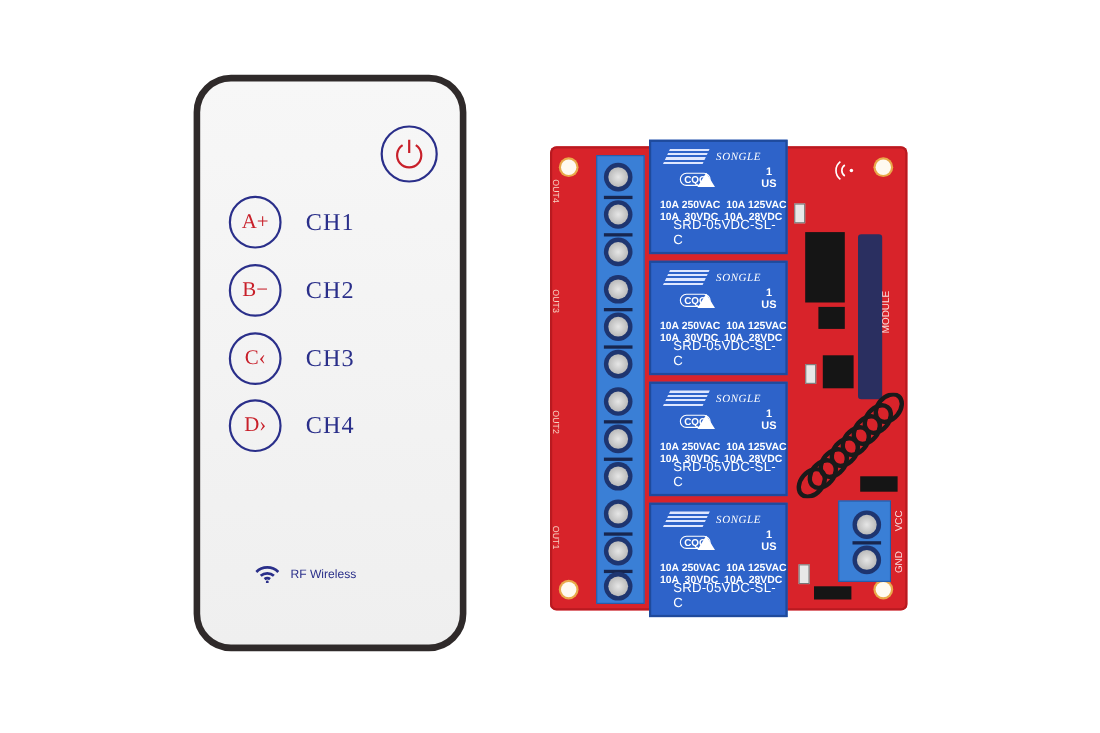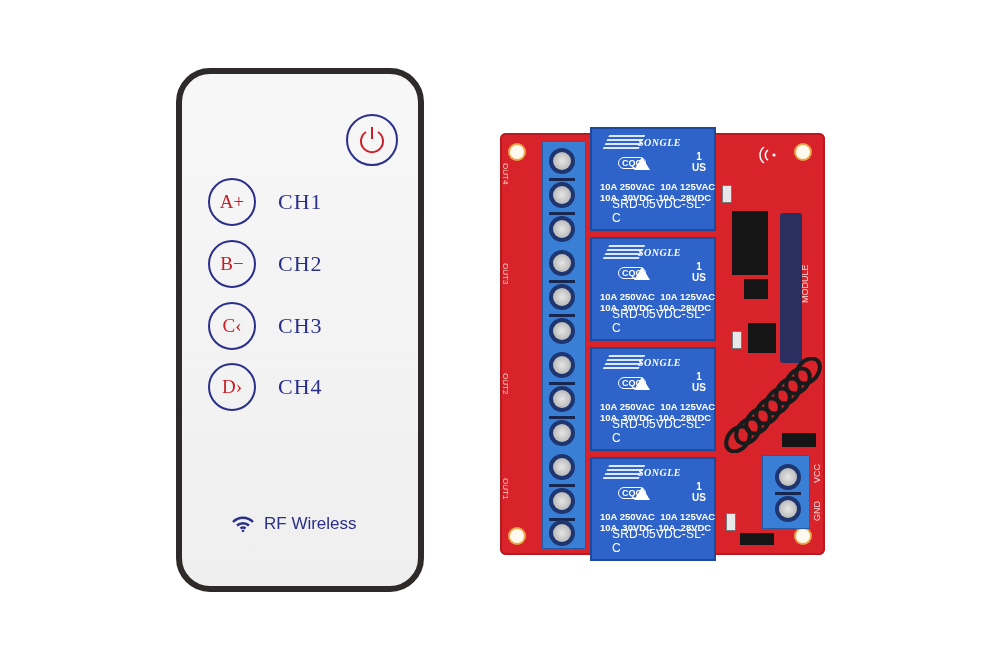--- a/index.html
+++ b/index.html
@@ -4,32 +4,32 @@
 <style>
   html, body { margin:0; padding:0; background:#ffffff; }
   body { width:1000px; height:666px; position:relative; overflow:hidden; font-family:"Liberation Sans", sans-serif; }
 
   
   .remote { position:absolute; left:176px; top:68px; width:248px; height:524px; border:6px solid #2f2a2a; border-radius:34px; background:linear-gradient(180deg,#f7f7f7,#efefef); box-sizing:border-box; }
   .power-btn { position:absolute; left:164px; top:40px; width:52px; height:52px; border:2px solid #2a2f8a; border-radius:50%; box-sizing:border-box; display:flex; align-items:center; justify-content:center; }
   .ch-row { position:absolute; left:26px; display:flex; align-items:center; }
   .ch-btn { width:48px; height:48px; border:2px solid #2a2f8a; border-radius:50%; box-sizing:border-box; display:flex; align-items:center; justify-content:center; color:#c8202a; font-family:"Liberation Serif", serif; font-size:19px; }
   .ch-label { margin-left:22px; color:#2a2f8a; font-family:"Liberation Serif", serif; font-size:22px; letter-spacing:1px; }
-  .rf { position:absolute; left:50px; top:440px; display:flex; align-items:center; color:#2a2f8a; font-size:17px; }
+  .rf { position:absolute; left:50px; top:440px; display:flex; align-items:center; color:#2a2f8a; font-size:11px; }
   .rf svg { margin-right:10px; }
 
   
   .board { position:absolute; left:500px; top:133px; width:325px; height:422px; background:#d8232a; border-radius:6px; box-shadow:inset 0 0 0 2px #b81a20; }
   .hole { position:absolute; width:14px; height:14px; border-radius:50%; background:#fffaf0; box-shadow:0 0 0 2px #e9a94a; }
   .terminal-strip { position:absolute; left:42px; top:8px; width:44px; height:408px; background:#3a7fd6; border:1px solid #245aa8; box-sizing:border-box; }
   .screw { position:absolute; left:6px; width:26px; height:26px; border-radius:50%; background:#1e3570; display:flex; align-items:center; justify-content:center; }
   .screw i { width:18px; height:18px; border-radius:50%; background:radial-gradient(circle,#e6e6e6,#a8a8a8); display:block; }
   .term-div { position:absolute; left:6px; width:26px; height:3px; background:#17264f; }
   .relay { position:absolute; left:90px; width:126px; height:104px; background:#2e63c9; border:2px solid #1f4a9c; box-sizing:border-box; color:#ffffff; }
-  .relay .brand { position:absolute; left:46px; top:8px; font-family:"Liberation Serif", serif; font-style:italic; font-weight:bold; font-size:10px; letter-spacing:.5px; }
+  .relay .brand { position:absolute; left:59px; top:8px; font-family:"Liberation Serif", serif; font-style:italic; font-weight:normal; font-size:10px; letter-spacing:.5px; }
   .relay .logo { position:absolute; left:14px; top:6px; width:36px; height:14px; background:repeating-linear-gradient(180deg,#dfe7ff 0 2px,transparent 2px 4px); transform:skewX(-25deg); }
   .relay .cert { position:absolute; left:26px; top:28px; font-size:9px; font-weight:bold; border:1.5px solid #fff; border-radius:8px; padding:0 3px; }
   .relay .tri { position:absolute; left:42px; top:28px; width:0; height:0; border-left:8px solid transparent; border-right:8px solid transparent; border-bottom:13px solid #fff; }
   .relay .ul { position:absolute; right:8px; top:22px; font-size:10px; font-weight:bold; text-align:center; line-height:11px; }
   .relay .spec { position:absolute; left:8px; top:52px; font-size:9.5px; line-height:11px; white-space:pre; font-weight:bold; }
   .relay .model { position:absolute; left:20px; bottom:4px; font-size:12px; letter-spacing:.2px; }
   .out-label { position:absolute; left:10px; color:#f5d2c2; font-size:8px; transform:rotate(90deg); transform-origin:left top; white-space:nowrap; }
   .chip { position:absolute; background:#151515; }
   .smd { position:absolute; background:#e8e8e8; border:1px solid #777; }
   .module { position:absolute; left:280px; top:80px; width:22px; height:150px; background:#2a2f60; border-radius:3px; }

